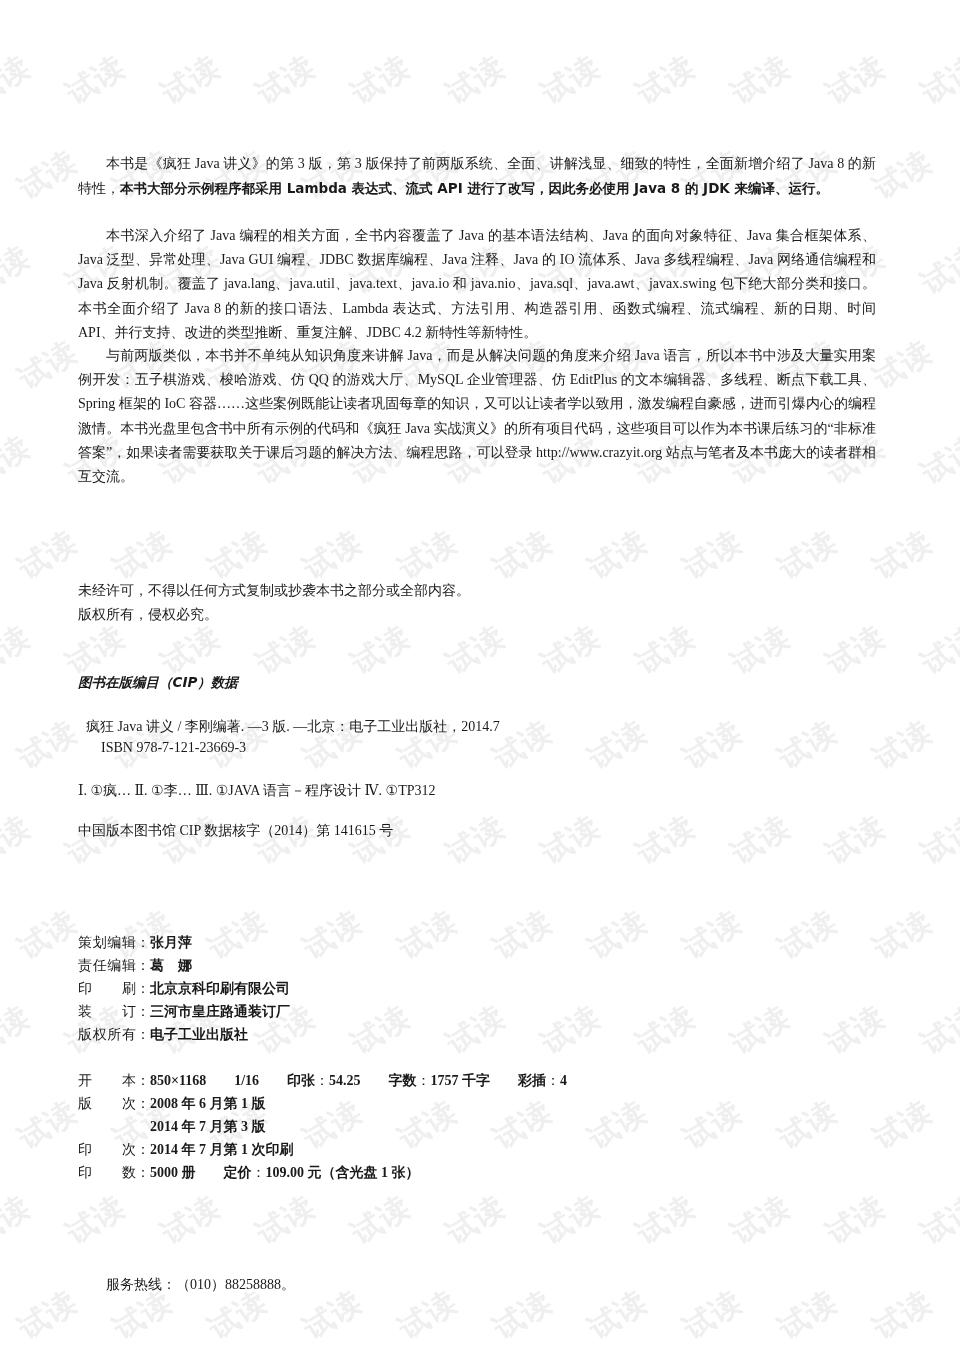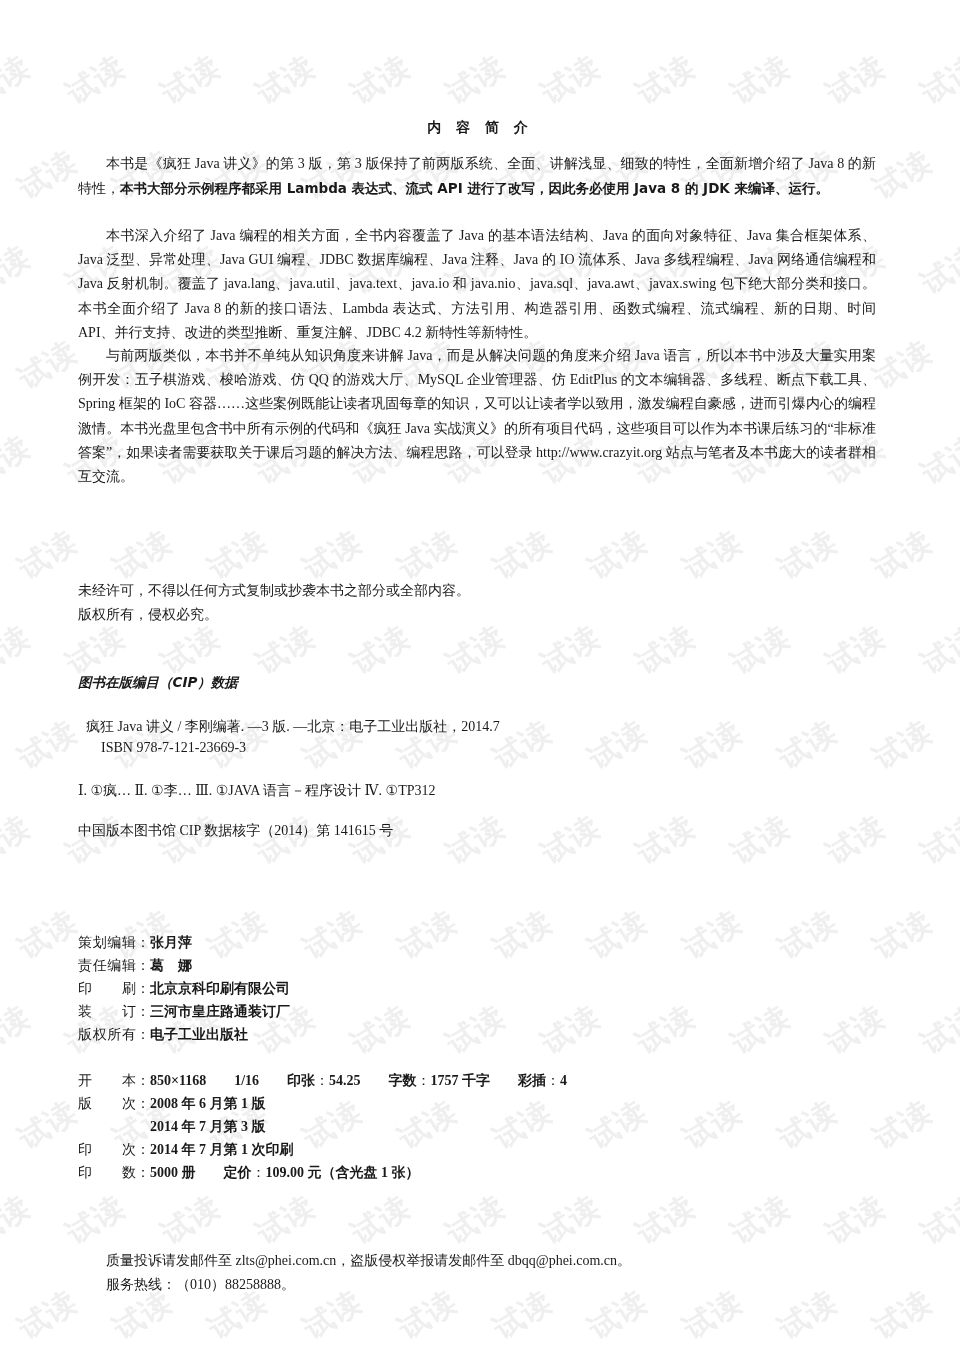--- a/index.html
+++ b/index.html
@@ -179,21 +179,20 @@
     <span class="wm" style="left: 397px; top: 1295px; color: rgb(239, 239, 239);">试读</span>
     <span class="wm" style="left: 492px; top: 1295px; color: rgb(239, 239, 239);">试读</span>
     <span class="wm" style="left: 587px; top: 1295px; color: rgb(239, 239, 239);">试读</span>
     <span class="wm" style="left: 682px; top: 1295px; color: rgb(239, 239, 239);">试读</span>
     <span class="wm" style="left: 777px; top: 1295px; color: rgb(239, 239, 239);">试读</span>
     <span class="wm" style="left: 872px; top: 1295px; color: rgb(239, 239, 239);">试读</span>
   </div>
 
 <div class="page">
 
-  <div class="title">内 容 简 介</div>
 
   <p class="para" style="top:152px;"><span>本书是《疯狂 Java 讲义》的第 3 版，第 3 版保持了前两版系统、全面、讲解浅显、细致的特性，全面新增介绍了 Java 8 的新特性，</span><span class="bold">本书大部分示例程序都采用 Lambda 表达式、流式 API 进行了改写，因此务必使用 Java 8 的 JDK 来编译、运行。</span></p>
 
   <p class="para" style="top:224px;">本书深入介绍了 Java 编程的相关方面，全书内容覆盖了 Java 的基本语法结构、Java 的面向对象特征、Java 集合框架体系、Java 泛型、异常处理、Java GUI 编程、JDBC 数据库编程、Java 注释、Java 的 IO 流体系、Java 多线程编程、Java 网络通信编程和 Java 反射机制。覆盖了 java.lang、java.util、java.text、java.io 和 java.nio、java.sql、java.awt、javax.swing 包下绝大部分类和接口。本书全面介绍了 Java 8 的新的接口语法、Lambda 表达式、方法引用、构造器引用、函数式编程、流式编程、新的日期、时间 API、并行支持、改进的类型推断、重复注解、JDBC 4.2 新特性等新特性。</p>
 
   <p class="para" style="top:344px;">与前两版类似，本书并不单纯从知识角度来讲解 Java，而是从解决问题的角度来介绍 Java 语言，所以本书中涉及大量实用案例开发：五子棋游戏、梭哈游戏、仿 QQ 的游戏大厅、MySQL 企业管理器、仿 EditPlus 的文本编辑器、多线程、断点下载工具、Spring 框架的 IoC 容器……这些案例既能让读者巩固每章的知识，又可以让读者学以致用，激发编程自豪感，进而引爆内心的编程激情。本书光盘里包含书中所有示例的代码和《疯狂 Java 实战演义》的所有项目代码，这些项目可以作为本书课后练习的“非标准答案”，如果读者需要获取关于课后习题的解决方法、编程思路，可以登录 http://www.crazyit.org 站点与笔者及本书庞大的读者群相互交流。</p>
 
 
   <p class="line" style="top:582px;">未经许可，不得以任何方式复制或抄袭本书之部分或全部内容。</p>
   <p class="line" style="top:606px;">版权所有，侵权必究。</p>
@@ -229,15 +228,14 @@
   <div class="detail-row" style="top:1116px; left:150px;">
     <span class="detail-value">2014 年 7 月第 3 版</span>
   </div>
   <div class="detail-row" style="top:1139px;">
     <span class="detail-label spread">印次</span><span class="colon">：</span><span class="detail-value">2014 年 7 月第 1 次印刷</span>
   </div>
   <div class="detail-row" style="top:1162px;">
     <span class="detail-label spread">印数</span><span class="colon">：</span><span class="detail-value">5000 册</span><span class="gap"></span><span class="detail-value">定价</span><span>：</span><span class="detail-value">109.00 元（含光盘 1 张）</span>
   </div>
 
-  <p class="line" style="top:1252px; left:106px;">质量投诉请发邮件至 zlts@phei.com.cn，盗版侵权举报请发邮件至 dbqq@phei.com.cn。</p>
   <p class="line" style="top:1276px; left:106px;">服务热线：（010）88258888。</p>
 </div>
 
 </body></html>

